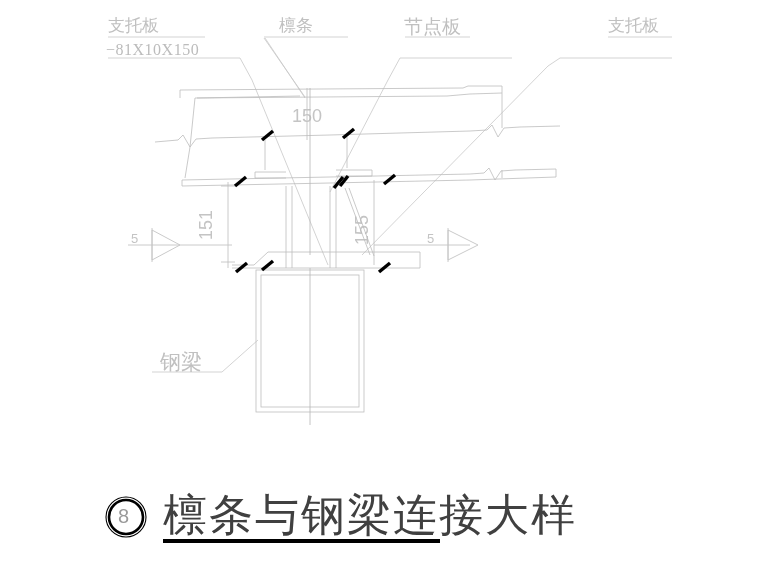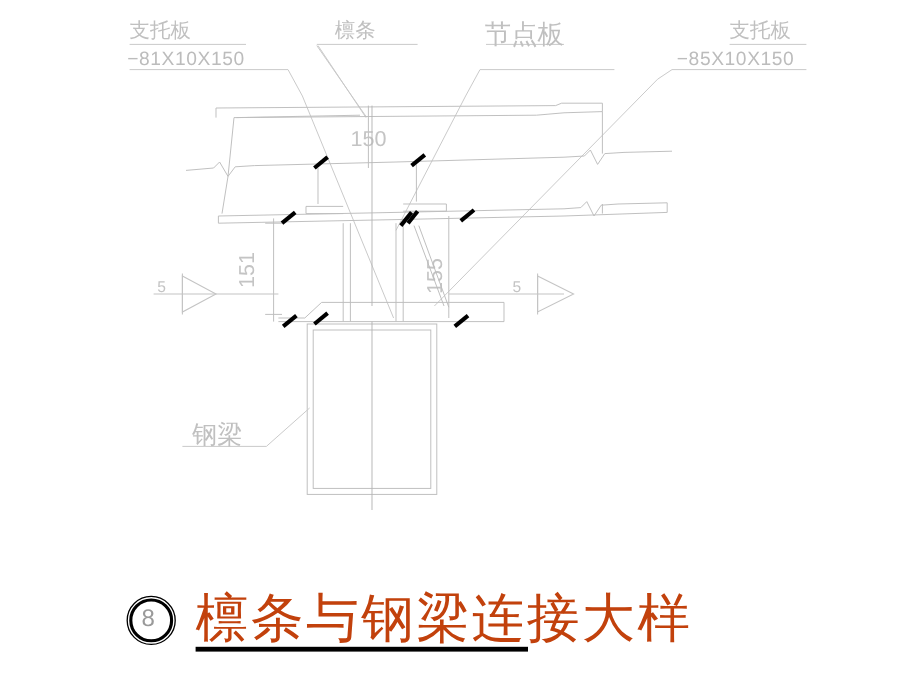--- a/index.html
+++ b/index.html
@@ -208,28 +208,27 @@
 
     <g>
       <circle class="circ-out" cx="126" cy="517" r="20"></circle>
       <circle class="circ-in" cx="126" cy="517" r="17"></circle>
     </g>
     <rect class="titlebar" x="163" y="539" width="277" height="4"></rect>
 
   </svg>
 
   <div style="position:absolute; left:108px; top:14px; font-size:17px; color:#c0c0c0; font-family:'DejaVu Sans',sans-serif;">支托板</div>
-  <div style="position:absolute; left:106px; top:41px; font-size:16px; color:#bcbcbc; font-family:Liberation Sans, sans-serif; letter-spacing:0.5px;">−81X10X150</div>
+  <div style="position:absolute; left:106px; top:41px; font-size:16px; color:#bcbcbc; font-family:Liberation Serif, serif; letter-spacing:0.5px;">−81X10X150</div>
 
   <div style="position:absolute; left:279px; top:14px; font-size:17px; color:#c0c0c0; font-family:Liberation Mono, monospace;">檩条</div>
 
-  <div style="position:absolute; left:404px; top:14px; font-size:22px; color:#c0c0c0; font-family:'DejaVu Sans',sans-serif;text-align:right;">节点板</div>
+  <div style="position:absolute; left:404px; top:14px; font-size:19px; color:#c0c0c0; font-family:'DejaVu Sans',sans-serif;text-align:right;">节点板</div>
 
   <div style="position:absolute; left:608px; top:14px; font-size:17px; color:#c0c0c0; font-family:'DejaVu Sans',sans-serif;">支托板</div>
-  <div style="position:absolute; left:564px; top:41px; font-size:16px; color:#bcbcbc; font-family:'Liberation Sans',sans-serif; letter-spacing:0.5px;">−85X10X150</div>
 
   <div style="position:absolute; left:160px; top:348px; font-size:21px; color:#c0c0c0; font-family:Liberation Sans, sans-serif;">钢梁</div>
 
   <div style="position:absolute; left:118px; top:505px; font-size:20px; color:#9a9a9a; font-family:'Liberation Sans',sans-serif;">8</div>
 
-  <div style="position:absolute; left:163px; top:486px; font-size:44px; color:#c2410c; letter-spacing:2px; font-family:'DejaVu Sans',sans-serif; white-space:nowrap;">檩条与钢梁连接大样</div>
+  <div style="position:absolute; left:163px; top:486px; font-size:44px; color:#404040; letter-spacing:2px; font-family:'DejaVu Sans',sans-serif; white-space:nowrap;">檩条与钢梁连接大样</div>
 
 </div>
 
 </body></html>

